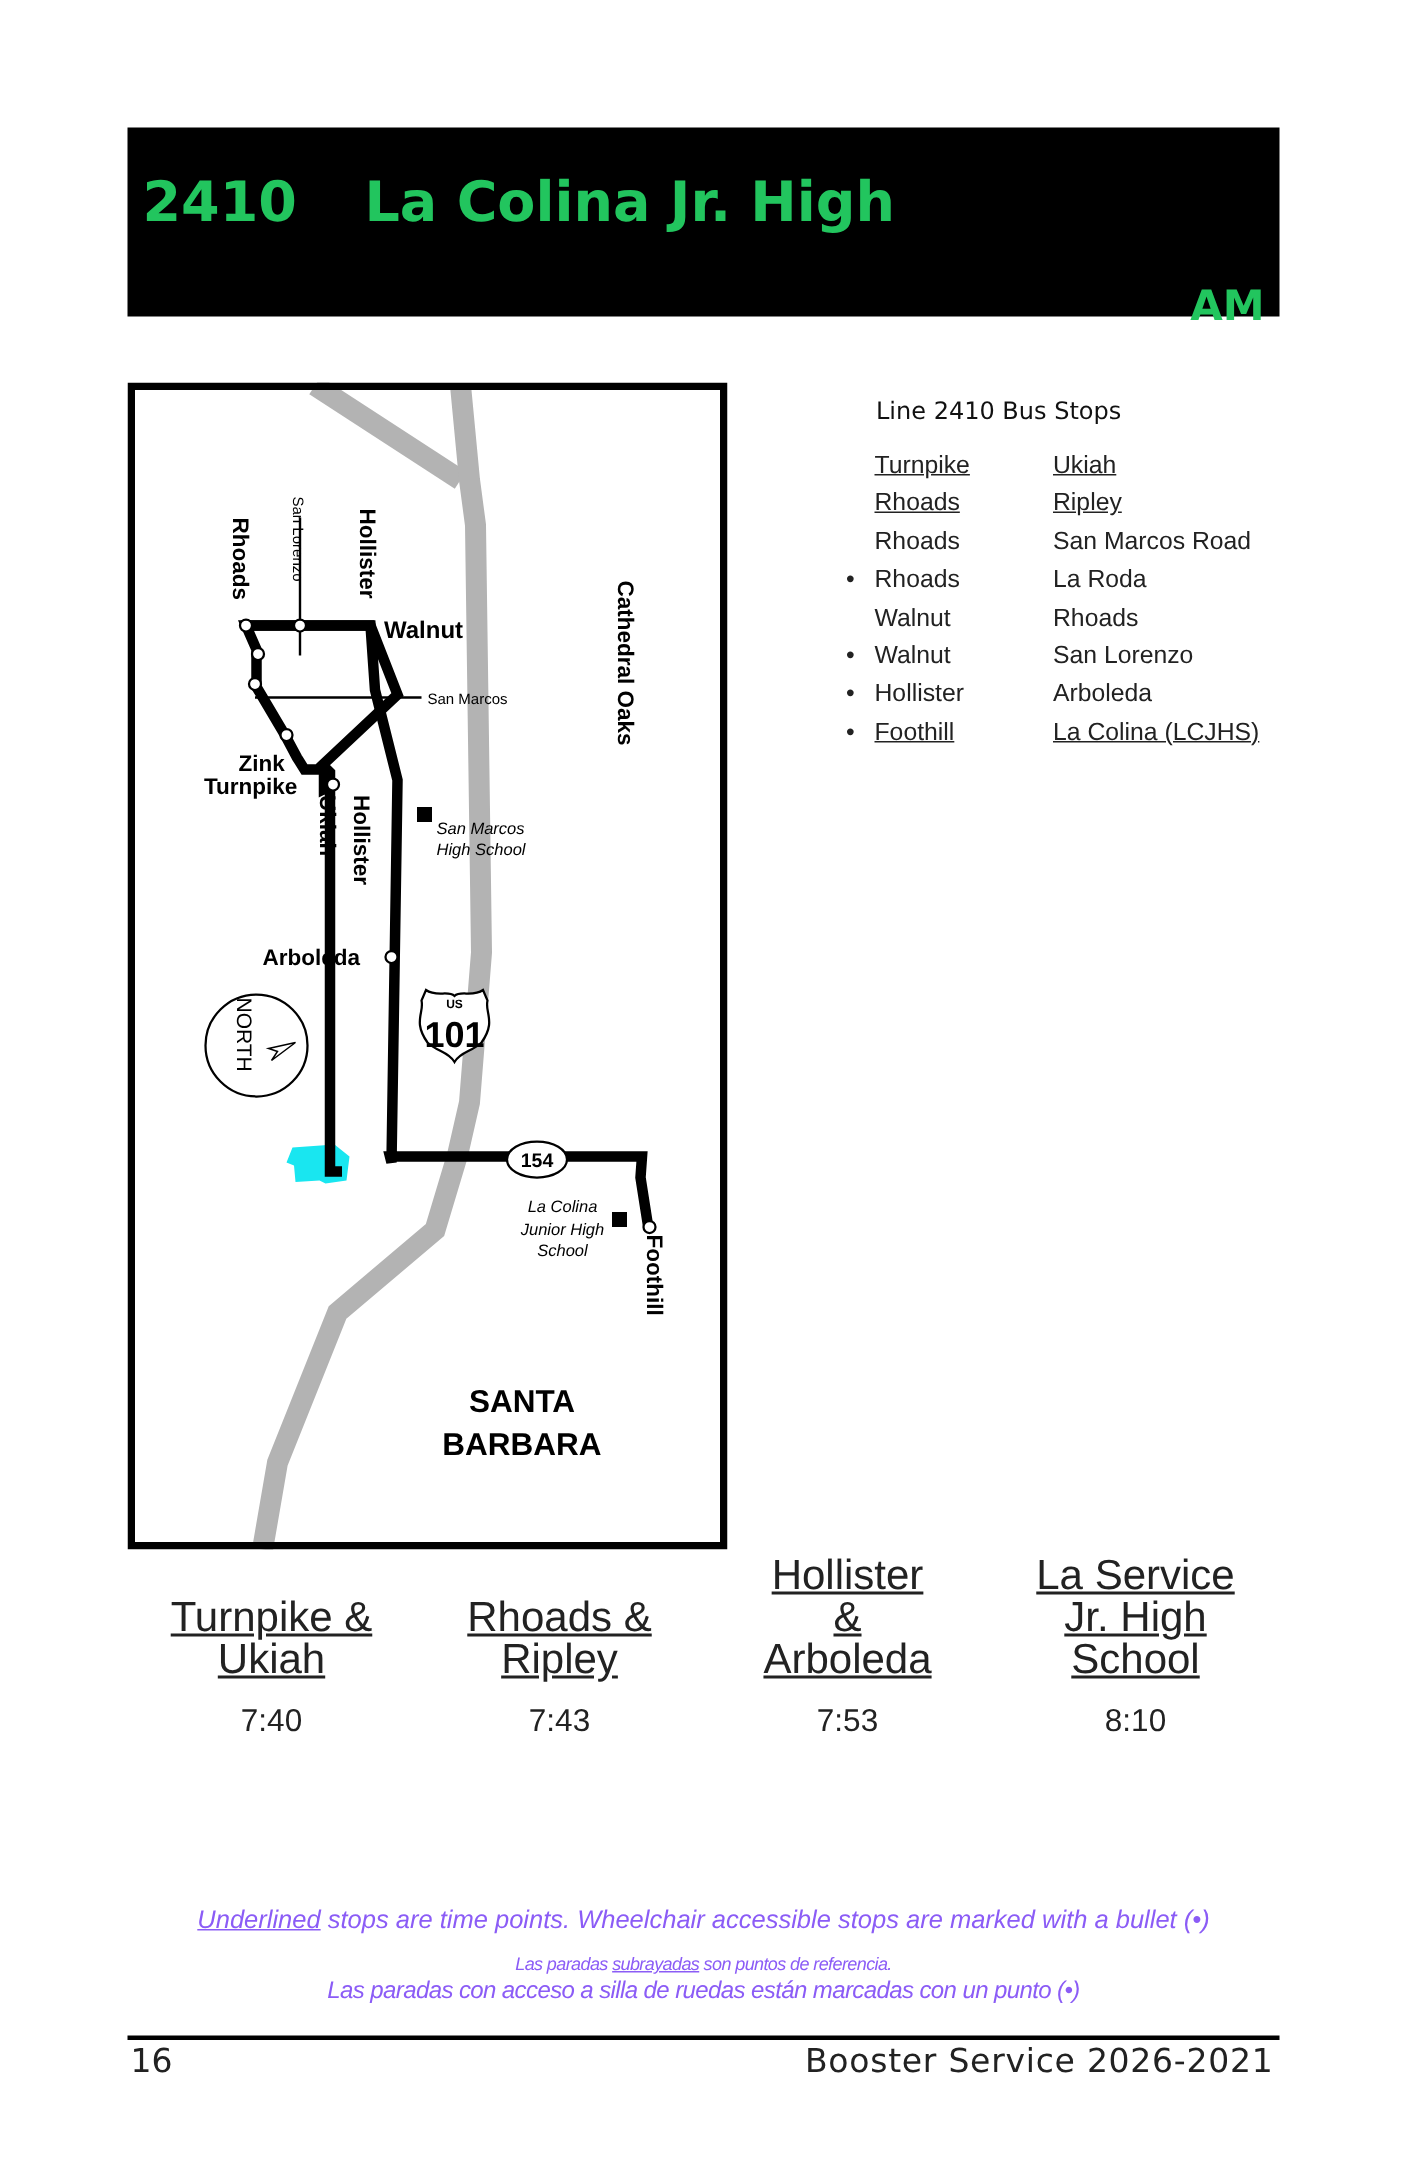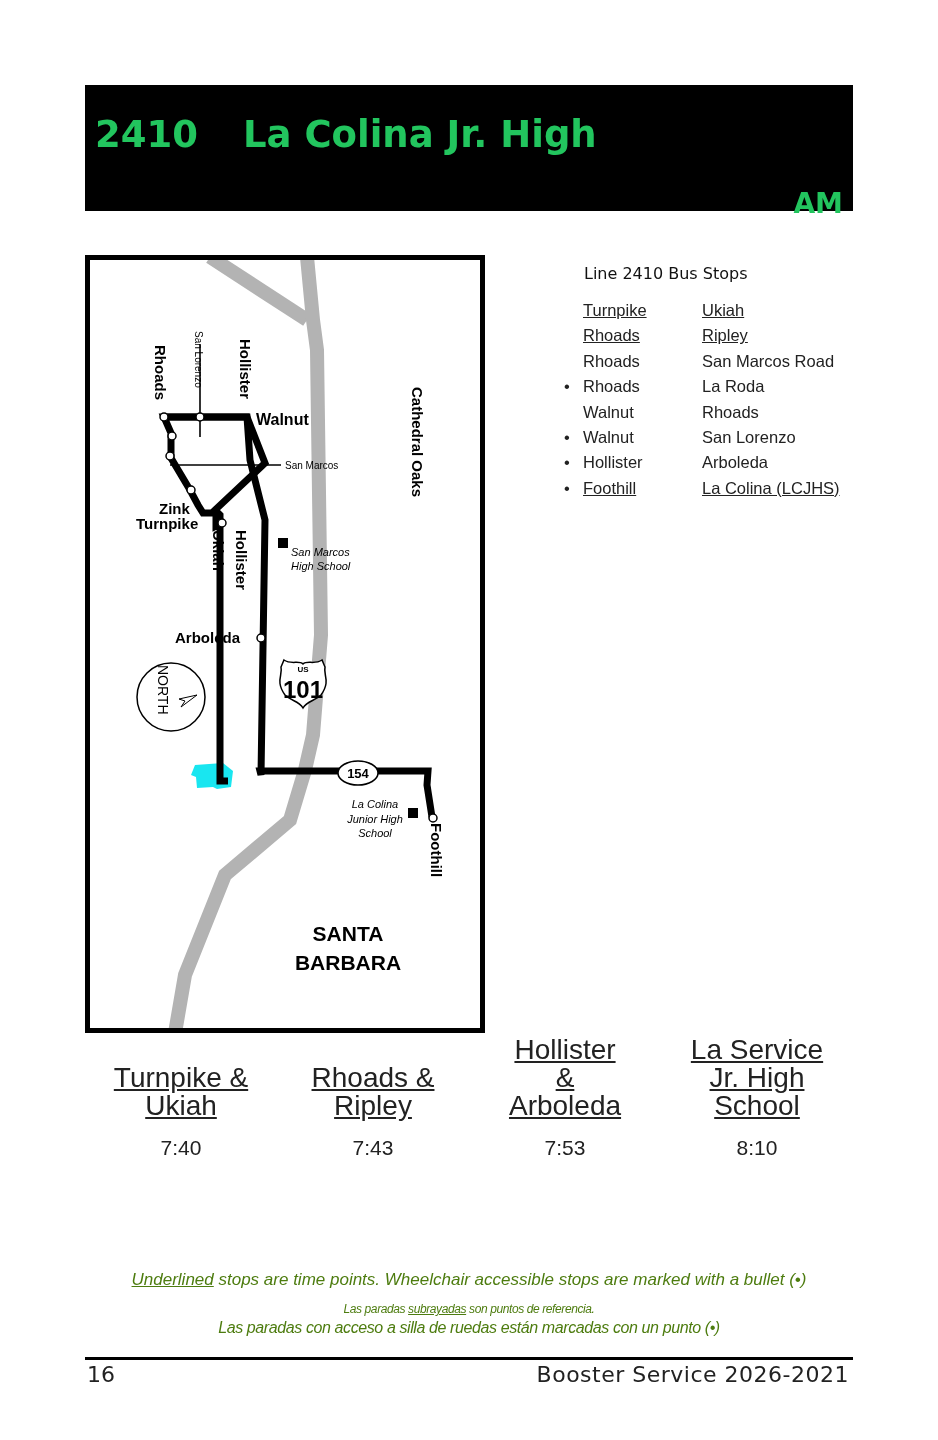--- a/index.html
+++ b/index.html
@@ -19,21 +19,21 @@
     .stop-row .bullet { position: absolute; left: 4px; top: 0; width: 14px; }
     .stop-row .col1 { position: absolute; left: 23px; top: 0; }
     .stop-row .col2 { position: absolute; left: 142px; top: 0; }
     .ul { text-decoration: underline; }
 
     .times { position: absolute; left: 85px; top: 1062px; width: 768px; height: 120px; font-family: "Liberation Sans", sans-serif; color: #222; }
     .tcol { position: absolute; top: 0; width: 192px; text-align: center; }
     .tcol .thead { height: 58px; display: flex; align-items: flex-end; justify-content: center; font-size: 28px; line-height: 28px; text-decoration: underline; }
     .tcol .tval { margin-top: 16px; font-size: 21px; }
 
-    .notes { position: absolute; left: 85px; top: 1270px; width: 768px; text-align: center; font-style: italic; color: #4d7c0f; }
+    .notes { position: absolute; left: 85px; top: 1270px; width: 768px; text-align: center; font-style: italic; color: #8b5cf6; }
     .notes .en { font-size: 17px; }
     .notes .es1 { font-size: 12px; margin-top: 12px; letter-spacing: -0.4px; }
     .notes .es2 { font-size: 16px; margin-top: 3px; letter-spacing: -0.4px; }
     .rule { position: absolute; left: 85px; top: 1357px; width: 768px; height: 3px; background: #000; }
     .footer { position: absolute; left: 85px; top: 1362px; width: 768px; font-family: "DejaVu Sans", sans-serif; font-size: 22px; color: #222; }
     .footer .page { position: absolute; left: 2px; top: 0; }
     .footer .pub { position: absolute; right: 4px; top: 0; letter-spacing: 0.5px; }
   </style>
 </head>
 <body>

